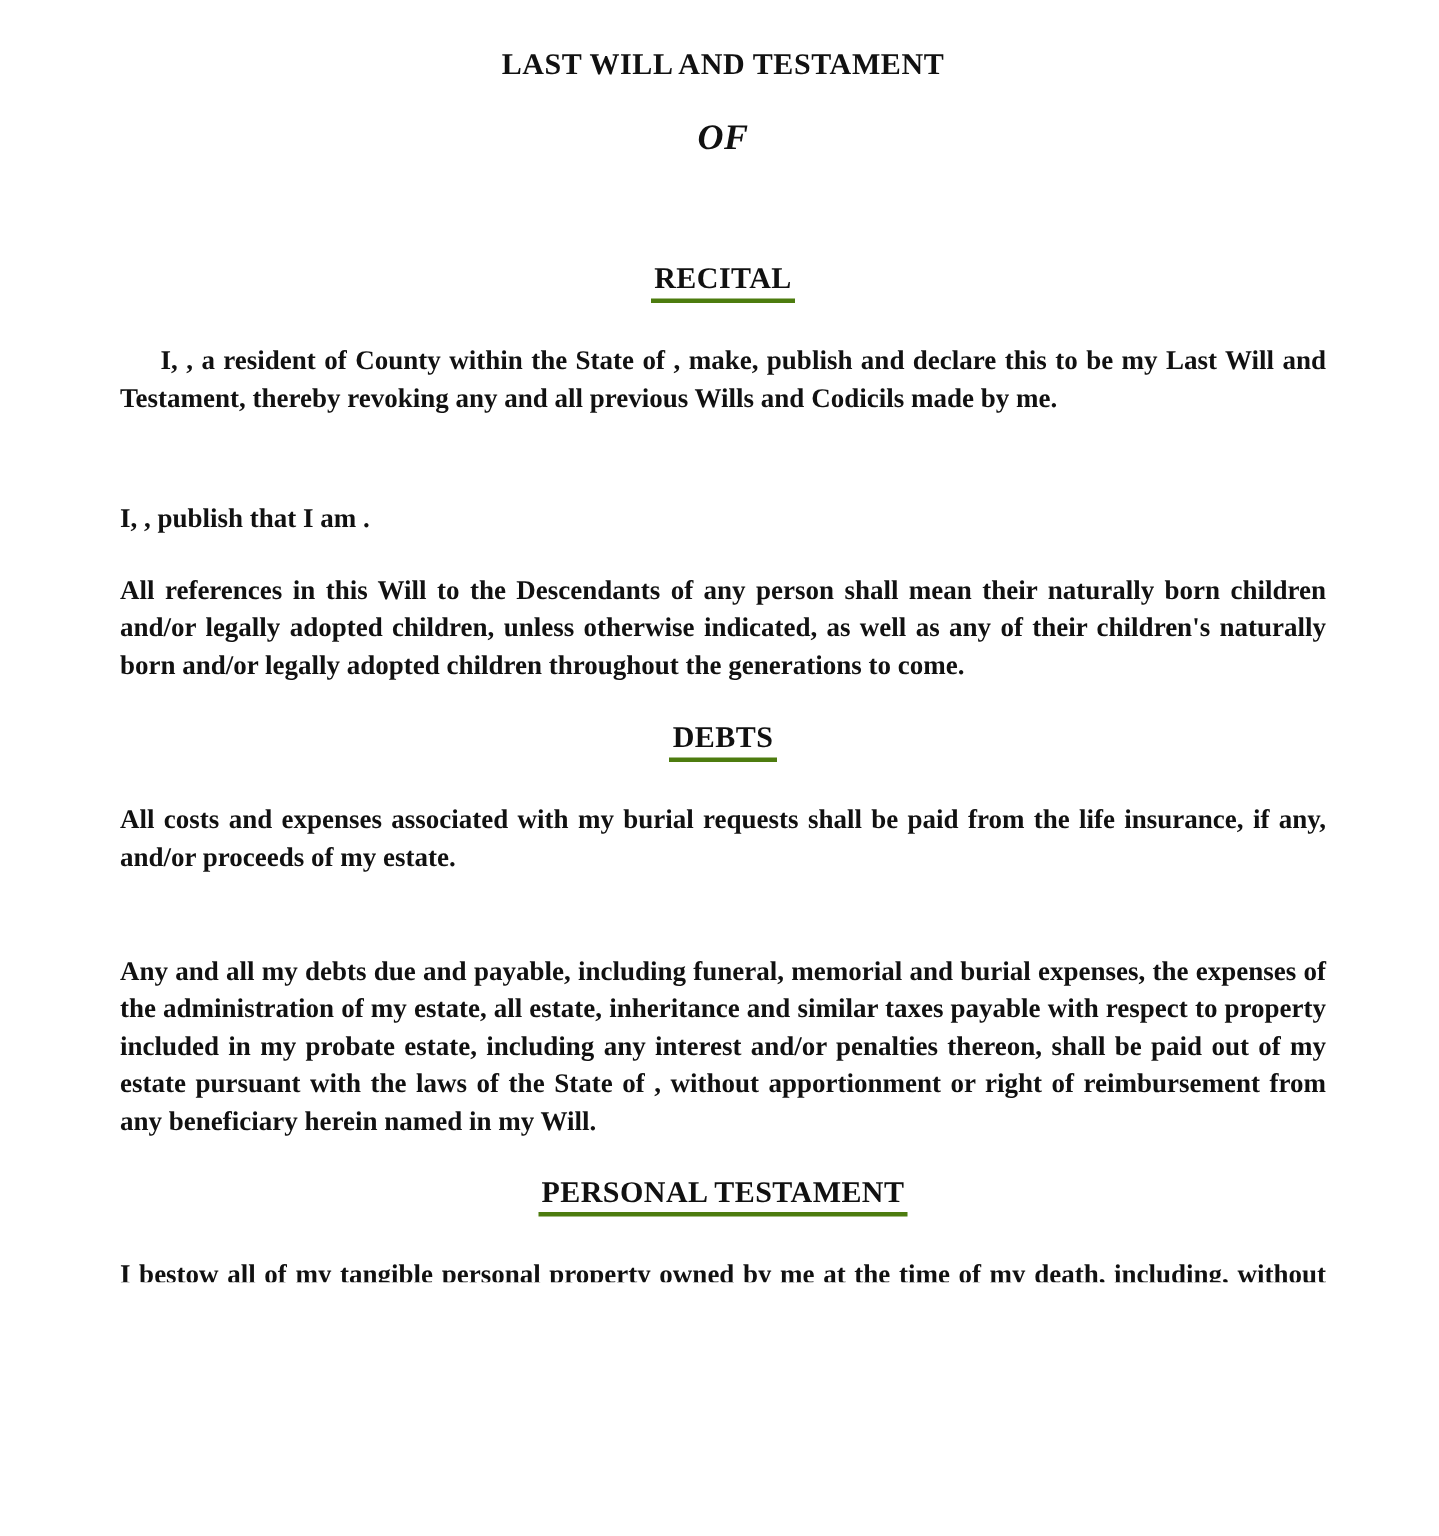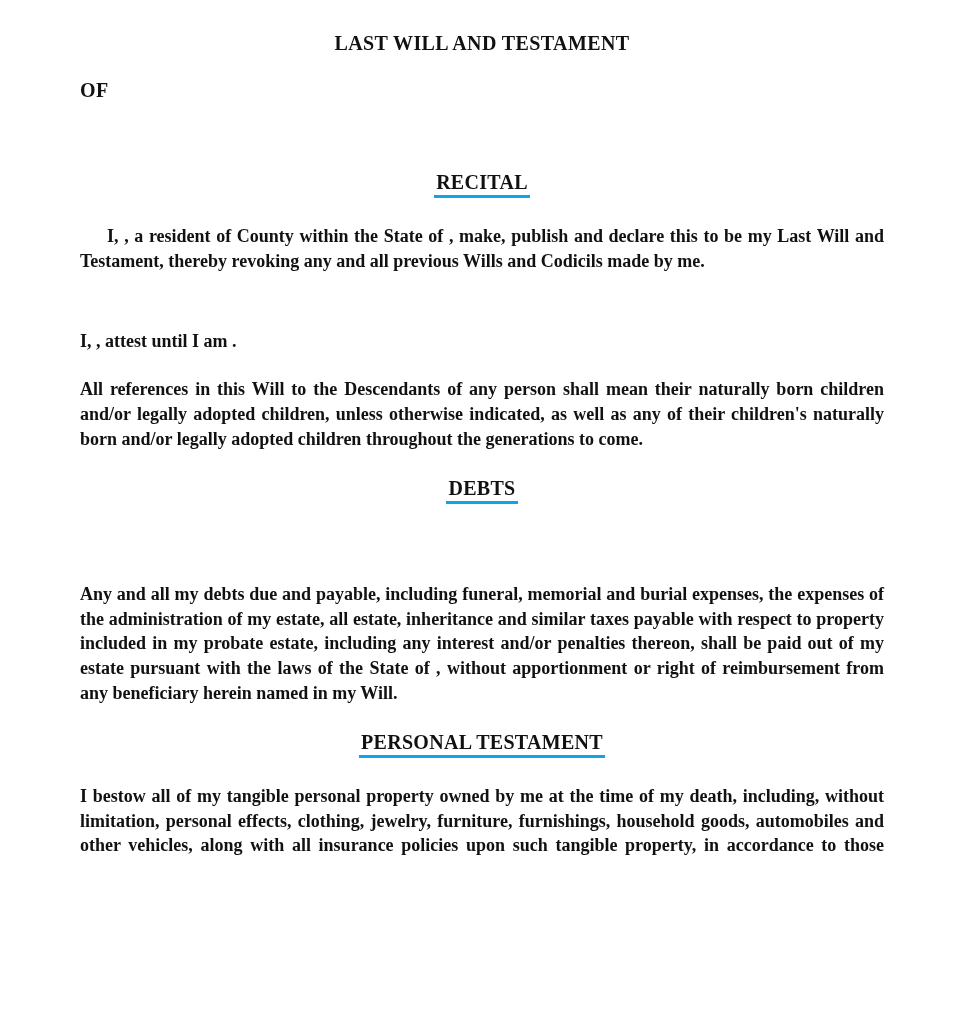--- a/index.html
+++ b/index.html
@@ -32,46 +32,47 @@
   .doc-title {
     text-align: center;
     font-weight: bold;
     font-size: 20px;
     letter-spacing: 0.4px;
     line-height: 1.0;
     margin: 0;
     padding-top: 33px;
   }
   .doc-title-of {
-    text-align: left;
+    text-align: center;
     font-weight: bold;
-    font-size: 20px;
+    font-size: 24px;
     letter-spacing: 0.4px;
     line-height: 1.0;
     margin: 0;
     padding-top: 27px;
+    font-style: italic;
   }
   
   .name-blank {
     height: 46px;
   }
 
   
   .section-heading {
     text-align: center;
     margin: 0;
     padding: 0;
     line-height: 1.0;
   }
   .section-heading > span {
     display: inline-block;
     font-weight: bold;
     font-size: 20px;
     letter-spacing: 0.3px;
-    border-bottom: 3px solid #0ea5e9;
+    border-bottom: 3px solid #4d7c0f;
     padding: 0 2px 3px 2px;
     text-align: right;
   }
 
   
   .para {
     font-size: 18px;
     line-height: 24.8px;
     text-align: justify;
     text-justify: inter-word;
@@ -105,29 +106,30 @@
 
     <div class="gap-heading-top-sm"></div>
     <div class="section-heading">
       <span>RECITAL</span>
     </div>
     <div class="gap-after-heading"></div>
     <p class="para indent-first">I, , a resident of County within the State of , make, publish and declare this to be my Last Will and Testament, thereby revoking any and all previous Wills and Codicils made by me.</p>
 
     <div class="gap-heading-top-md"></div>
     <div class="gap-after-heading"></div>
-    <p class="para">I, , attest until I am .</p>
+    <p class="para">I, , publish that I am .</p>
     <div class="gap-between-paras"></div>
     <p class="para">All references in this Will to the Descendants of any person shall mean their naturally born children and/or legally adopted children, unless otherwise indicated, as well as any of their children's naturally born and/or legally adopted children throughout the generations to come.</p>
 
     <div class="gap-heading-top-sm"></div>
     <div class="section-heading">
       <span>DEBTS</span>
     </div>
     <div class="gap-after-heading"></div>
+    <p class="para">All costs and expenses associated with my burial requests shall be paid from the life insurance, if any, and/or proceeds of my estate.</p>
 
     <div class="gap-heading-top-sm"></div>
     <div class="gap-after-heading"></div>
     <p class="para">Any and all my debts due and payable, including funeral, memorial and burial expenses, the expenses of the administration of my estate, all estate, inheritance and similar taxes payable with respect to property included in my probate estate, including any interest and/or penalties thereon, shall be paid out of my estate pursuant with the laws of the State of , without apportionment or right of reimbursement from any beneficiary herein named in my Will.</p>
 
     <div class="gap-heading-top-sm"></div>
     <div class="section-heading">
       <span>PERSONAL TESTAMENT</span>
     </div>
     <div class="gap-after-heading"></div>

